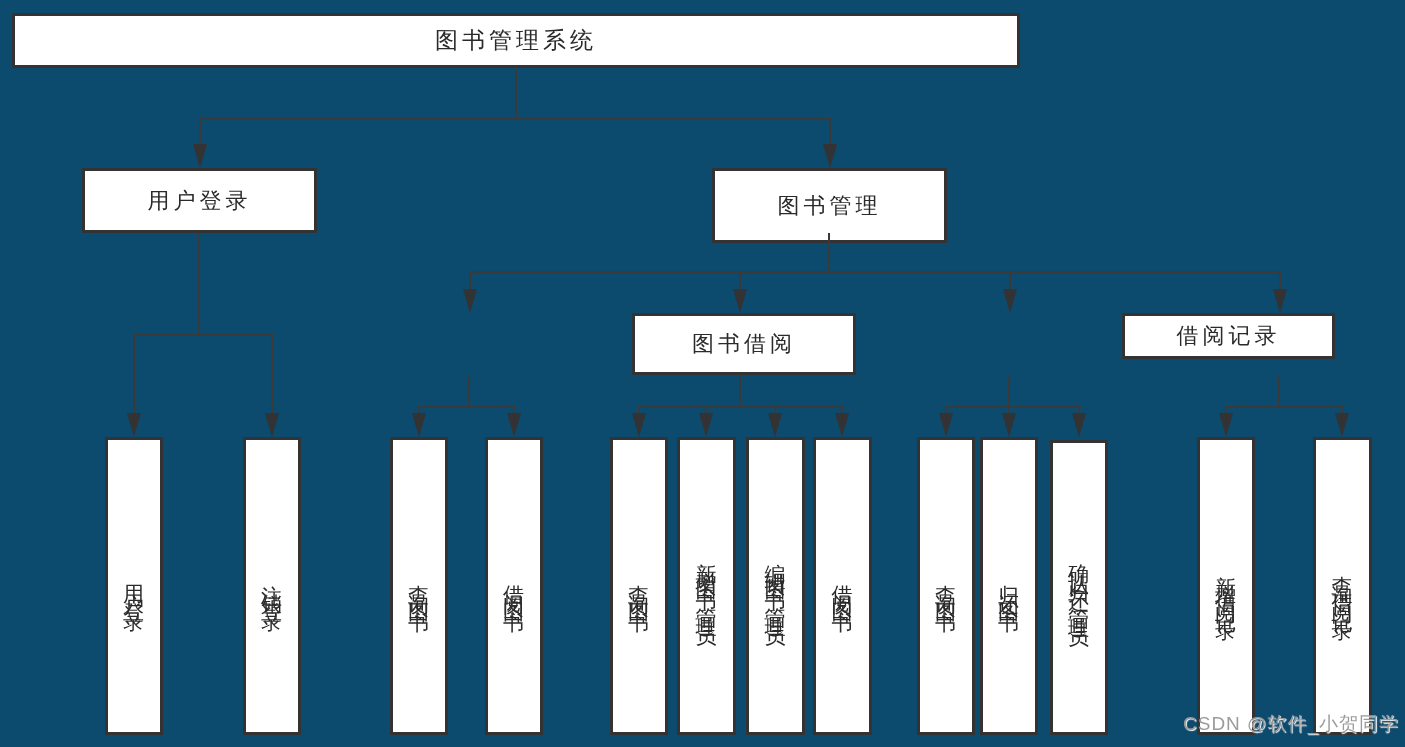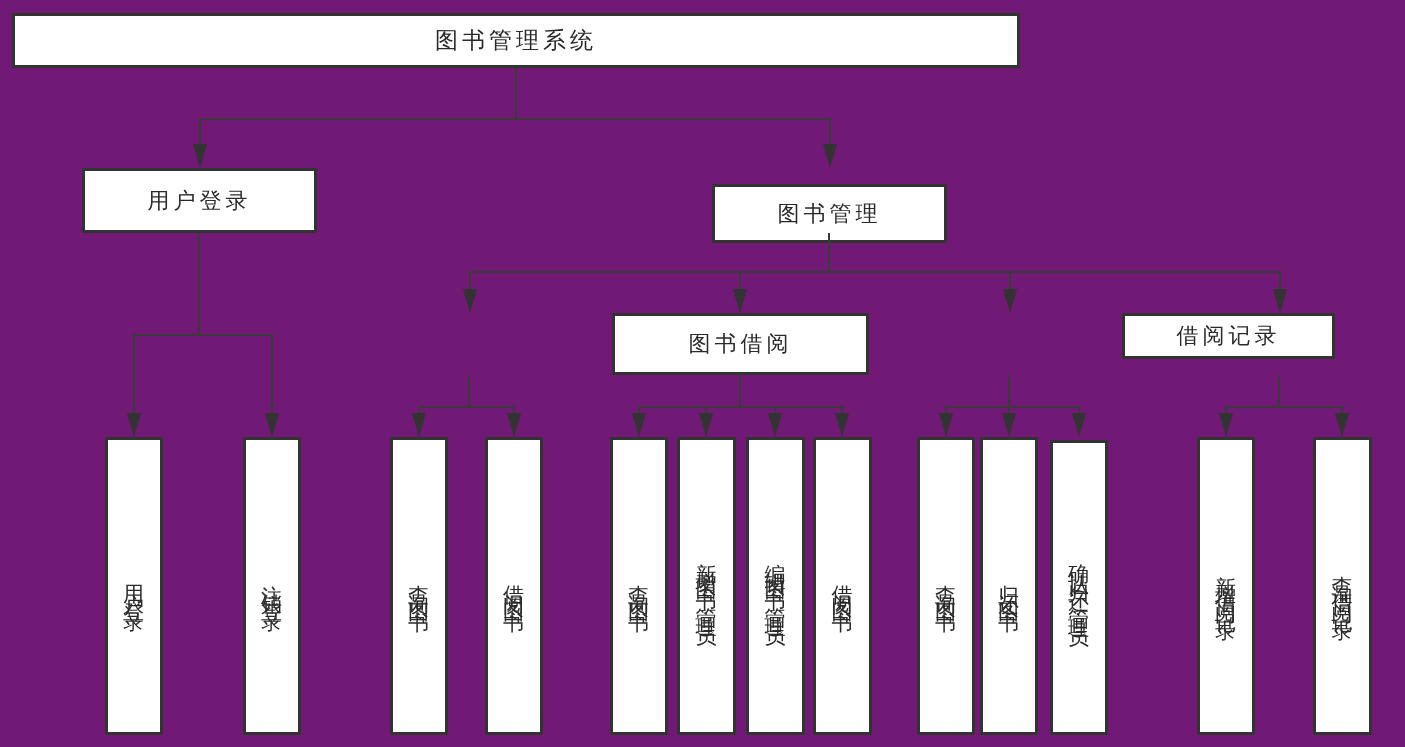--- a/index.html
+++ b/index.html
@@ -1,17 +1,17 @@
 <!DOCTYPE html>
 <html><head>
 <meta charset="utf-8">
 <style>
   html,body { margin:0; padding:0; background:#fff; }
   #canvas {
-    position:relative; width:1405px; height:747px; background:#701a75;
+    position:relative; width:1405px; height:747px; background:#0c4a6e;
     overflow:hidden; font-family:"Liberation Sans", sans-serif; color:#2a2a2a;
   }
   .box {
     position:absolute; background:#fff; border:3px solid #333333;
     box-sizing:border-box; display:flex; align-items:center; justify-content:center;
   }
   .htext { font-size:22px; letter-spacing:4px; white-space:nowrap; }
   .roottext { font-size:23px; letter-spacing:4px; }
   .vtext {
     writing-mode:vertical-rl; text-orientation:mixed;
@@ -40,21 +40,21 @@
   <div class="line" style="left:515px;top:67px;width:2px;height:52px"></div>
   <div class="line" style="left:199px;top:118px;width:632px;height:2px"></div>
   <div class="line" style="left:199px;top:118px;width:2px;height:32px"></div>
   <div class="head" style="left:193px;top:144px"></div>
   <div class="line" style="left:829px;top:118px;width:2px;height:32px"></div>
   <div class="head" style="left:823px;top:144px"></div>
 
   <div class="box" style="left:82px;top:168px;width:235px;height:65px">
     <span class="htext">用户登录</span>
   </div>
-  <div class="box" style="left:712px;top:184px;width:235px;height:59px">
+  <div class="box" style="left:712px;top:168px;width:235px;height:75px">
     <span class="htext">图书管理</span>
   </div>
 
   <div class="line" style="left:198px;top:233px;width:2px;height:103px"></div>
   <div class="line" style="left:133px;top:334px;width:140px;height:2px"></div>
   <div class="line" style="left:133px;top:334px;width:2px;height:85px"></div>
   <div class="head" style="left:127px;top:413px"></div>
   <div class="line" style="left:271px;top:334px;width:2px;height:85px"></div>
   <div class="head" style="left:265px;top:413px"></div>
 
@@ -62,21 +62,21 @@
   <div class="line" style="left:469px;top:271px;width:812px;height:2px"></div>
   <div class="line" style="left:469px;top:271px;width:2px;height:24px"></div>
   <div class="head" style="left:463px;top:289px"></div>
   <div class="line" style="left:739px;top:271px;width:2px;height:24px"></div>
   <div class="head" style="left:733px;top:289px"></div>
   <div class="line" style="left:1009px;top:271px;width:2px;height:24px"></div>
   <div class="head" style="left:1003px;top:289px"></div>
   <div class="line" style="left:1279px;top:271px;width:2px;height:24px"></div>
   <div class="head" style="left:1273px;top:289px"></div>
 
-  <div class="box" style="left:612px;top:313px;width:257px;height:62px">
+  <div class="box" style="left:632px;top:313px;width:224px;height:62px">
     <span class="htext">图书借阅</span>
   </div>
   <div class="box" style="left:1122px;top:313px;width:213px;height:46px">
     <span class="htext">借阅记录</span>
   </div>
 
   <div class="line" style="left:468px;top:375px;width:2px;height:33px"></div>
   <div class="line" style="left:418px;top:406px;width:97px;height:2px"></div>
   <div class="line" style="left:418px;top:406px;width:2px;height:13px"></div>
   <div class="head" style="left:412px;top:413px"></div>
@@ -147,14 +147,15 @@
     <span class="vtext">确认归还（管理员）</span>
   </div>
 
   <div class="box" style="left:1197px;top:437px;width:58px;height:298px">
     <span class="vtext">新增借阅记录</span>
   </div>
   <div class="box" style="left:1313px;top:437px;width:59px;height:298px">
     <span class="vtext">查询借阅记录</span>
   </div>
 
+  <div class="watermark">CSDN @软件_小贺同学</div>
 
 </div>
 
 </body></html>

